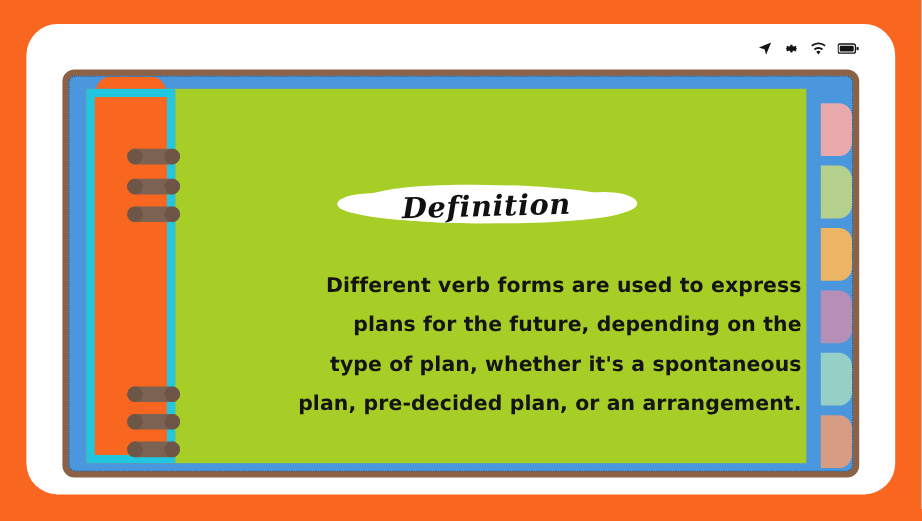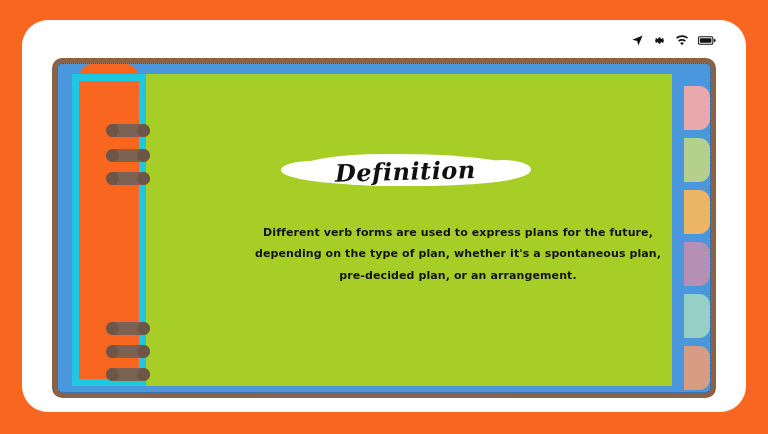--- a/index.html
+++ b/index.html
@@ -199,23 +199,23 @@
     transform: rotate(-1.5deg);
     white-space: nowrap;
   }
 
   
   #body-text {
     position: absolute;
     left: 110px;
     top: 148px;
     width: 420px;
-    text-align: center;
+    text-align: right;
     font-family: "DejaVu Sans", sans-serif;
-    font-size: 11px;
+    font-size: 17px;
     font-weight: 600;
     line-height: 1.95;
     color: #141414;
     letter-spacing: 0.1px;
   }
 </style>
 </head>
 <body>
 
 <div id="stage">

